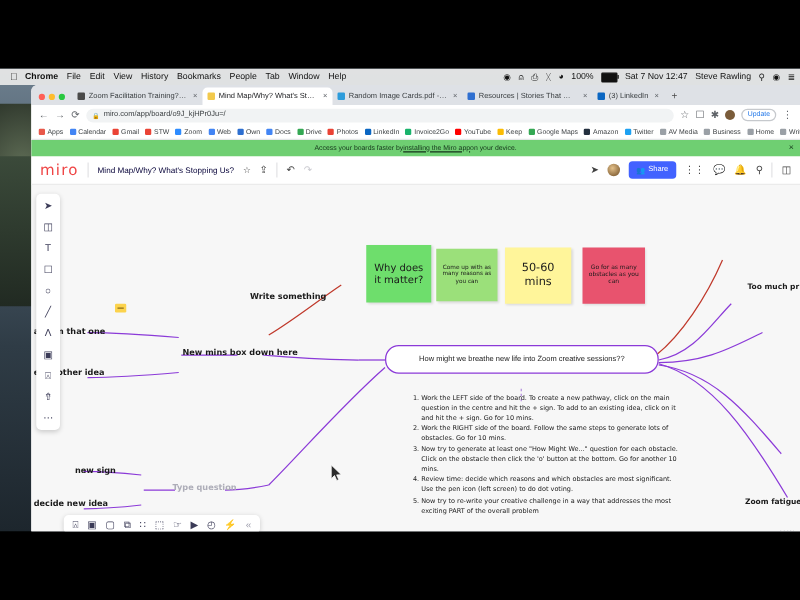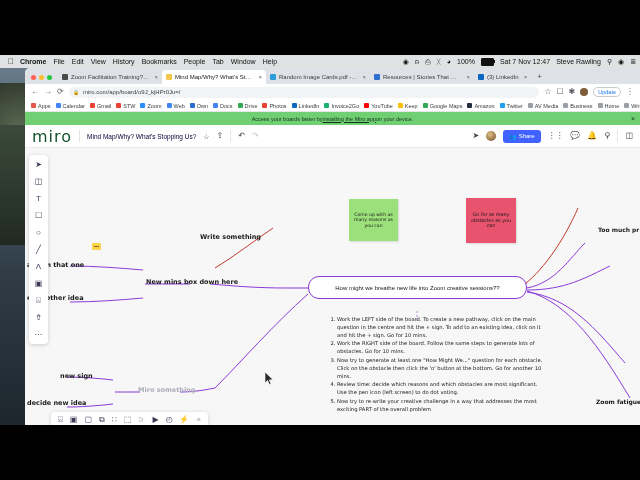--- a/index.html
+++ b/index.html
@@ -62,21 +62,21 @@
 
   
   .banner{height:13px;background:#6fcf72;display:flex;align-items:center;
     justify-content:center;font-size:5.5px;color:#14331a;position:relative;}
   .banner u{text-decoration:underline;}
   .banner .bx{position:absolute;right:5px;font-size:7px;color:#14331a;}
 
   
   .mirohead{height:22px;background:#fff;display:flex;align-items:center;
     padding:0 7px;gap:7px;border-bottom:1px solid #ebebeb;}
-  .logo{font-size:16px;letter-spacing:1px;color:#14532d;font-family:"DejaVu Sans",sans-serif;}
+  .logo{font-size:12px;letter-spacing:1px;color:#ef4444;font-family:"DejaVu Sans",sans-serif;}
   .vdiv{width:1px;height:12px;background:#e3e3e6;}
   .btitle{font-size:6.5px;color:#050038;white-space:nowrap;}
   .hico{font-size:8px;color:#414141;line-height:1;}
   .hspacer{flex:1;}
   .share{background:#4262ff;color:#fff;font-size:6px;border-radius:3px;
     padding:3px 6px;display:flex;align-items:center;gap:2px;}
   .ava{width:10px;height:10px;border-radius:50%;
     background:radial-gradient(circle at 40% 35%,#e3c08a,#6c4a22);}
 
   
@@ -348,23 +348,29 @@
         <path d="M190,120 C210,108 230,92 248,80" stroke="#c0392b" fill="none" stroke-width="1"></path>
         <path d="M283,146 C250,175 215,215 190,240" stroke="#8b3ad8" fill="none" stroke-width="1"></path>
         <path d="M190,240 C175,243 165,244 155,244" stroke="#8b3ad8" fill="none" stroke-width="1"></path>
         <path d="M115,244 C105,244 98,244 90,244" stroke="#8b3ad8" fill="none" stroke-width="1"></path>
         <path d="M88,232 C70,230 55,229 42,229" stroke="#8b3ad8" fill="none" stroke-width="1"></path>
         <path d="M88,256 C70,258 55,259 42,259" stroke="#8b3ad8" fill="none" stroke-width="1"></path>
 
         <path d="M392,163 L392,173" stroke="#b48fe0" fill="none" stroke-width="1" stroke-dasharray="2,2"></path>
       </svg>
 
+      <div class="note" style="left:268px;top:48px;width:52px;height:46px;background:#6ede6c;font-size:8px;">
+        <span>Why does it matter?</span>
+      </div>
       <div class="note" style="left:324px;top:51px;width:49px;height:42px;background:#9be07a;font-size:4.6px;">
         <span>Come up with as many reasons as you can</span>
       </div>
+      <div class="note" style="left:379px;top:50px;width:53px;height:45px;background:#fff59a;font-size:9px;">
+        <span>50-60 mins</span>
+      </div>
       <div class="note" style="left:441px;top:50px;width:50px;height:45px;background:#e8536e;font-size:4.8px;">
         <span>Go for as many obstacles as you can</span>
       </div>
 
       <div class="mmnode" style="left:283px;top:128px;width:219px;height:23px;">
         <span>How might we breathe new life into Zoom creative sessions??</span>
       </div>
 
       <div class="stickytag" style="left:67px;top:95px;">
         <i></i>
@@ -379,21 +385,21 @@
       <div class="mmlabel" style="left:121px;top:130px;">
         <span>New mins box down here</span>
       </div>
       <div class="mmlabel" style="left:2px;top:146px;">
         <span>et another idea</span>
       </div>
       <div class="mmlabel" style="left:35px;top:224px;">
         <span>new sign</span>
       </div>
       <div class="mmlabel ghost" style="left:113px;top:238px;">
-        <span>Miro something</span>
+        <span>Type question</span>
       </div>
       <div class="mmlabel" style="left:2px;top:251px;">
         <span>decide new idea</span>
       </div>
 
       <div class="mmlabel" style="left:573px;top:78px;font-size:6px;">
         <span>Too much pr</span>
       </div>
       <div class="mmlabel" style="left:571px;top:250px;font-size:6px;">
         <span>Zoom fatigue</span>

